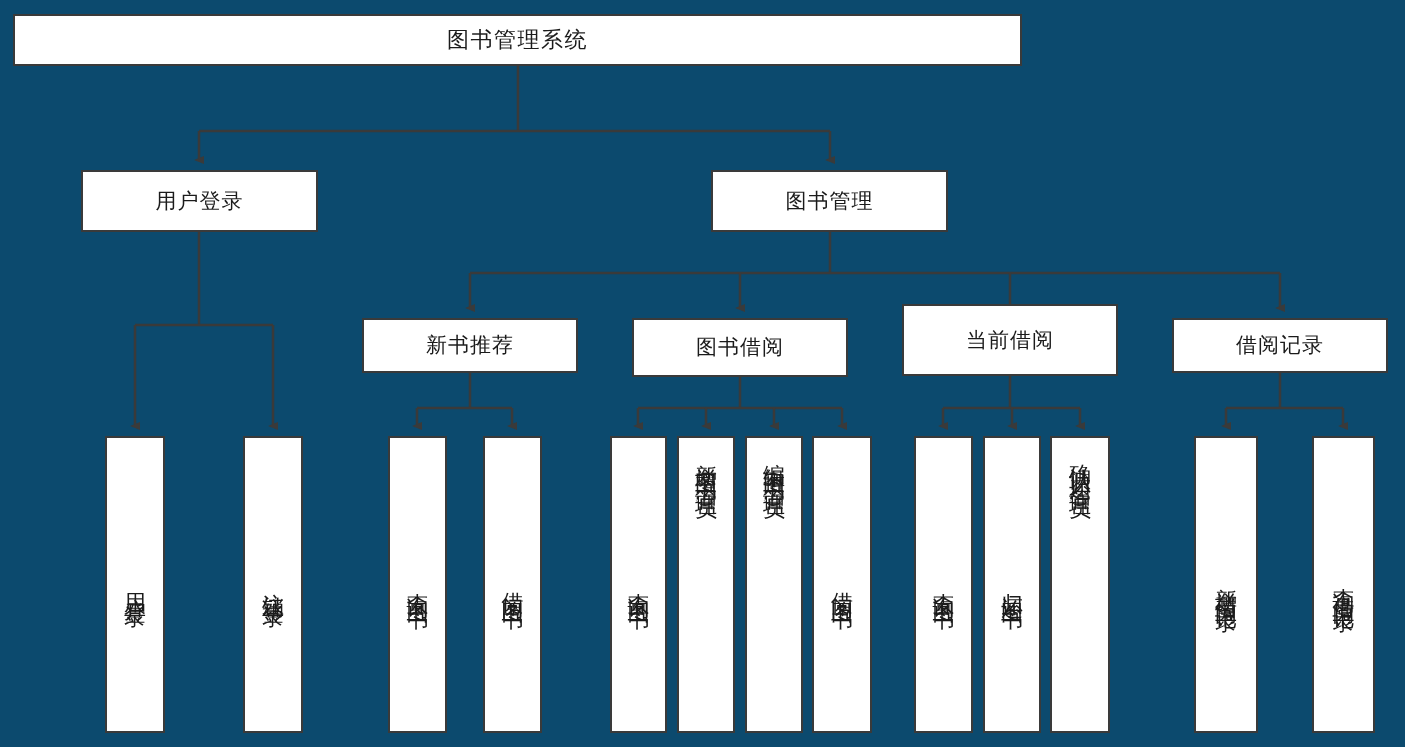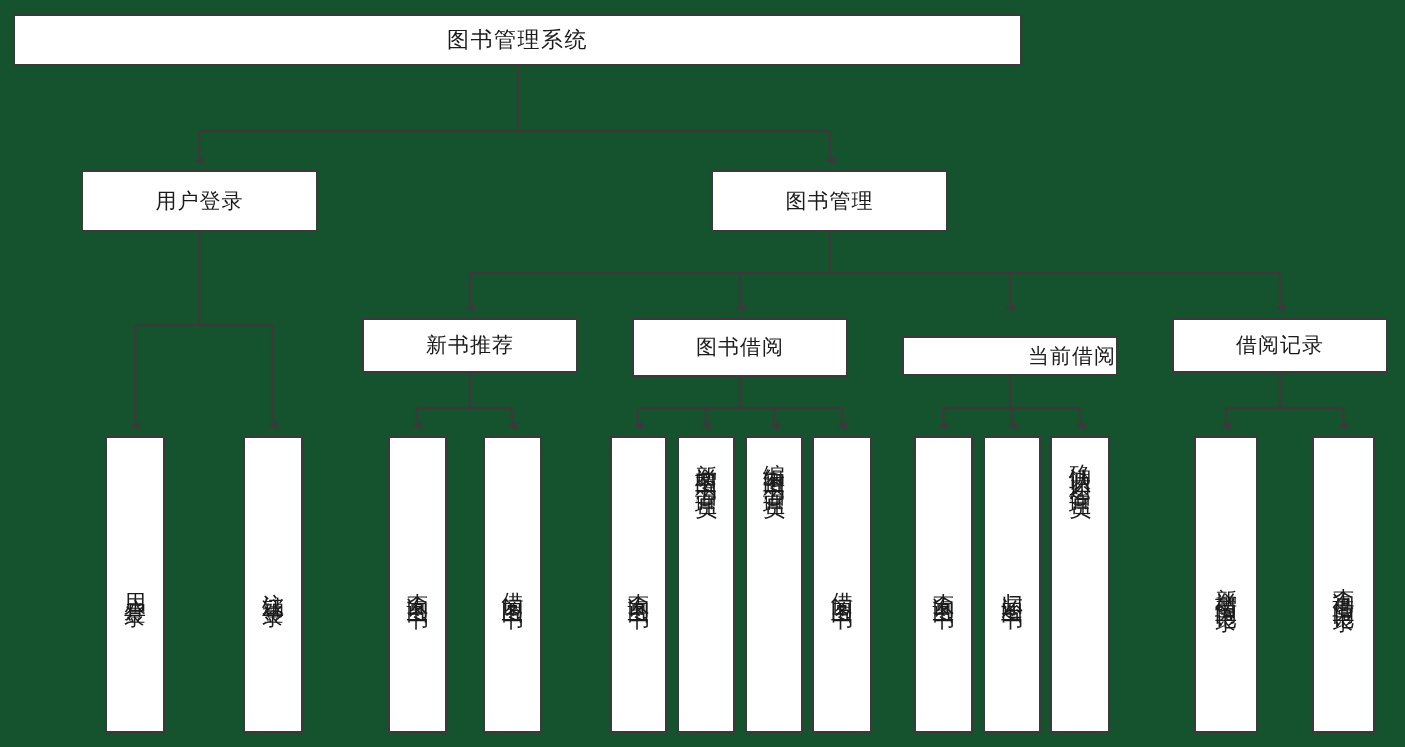--- a/index.html
+++ b/index.html
@@ -4,21 +4,21 @@
 <style>
   html, body {
     margin: 0;
     padding: 0;
     background: #ffffff;
   }
   #canvas {
     position: relative;
     width: 1405px;
     height: 747px;
-    background: #14532d;
+    background: #0c4a6e;
     font-family: "Liberation Sans", "DejaVu Sans", sans-serif;
     overflow: hidden;
   }
   #links {
     position: absolute;
     left: 0;
     top: 0;
     width: 1405px;
     height: 747px;
     pointer-events: none;
@@ -139,21 +139,21 @@
   <div class="node horiz" style="left:362px; top:318px; width:216px; height:55px;">
     <span class="label">新书推荐</span>
   </div>
 
   <div class="node horiz" style="left:711px; top:170px; width:237px; height:62px;">
     <span class="label">图书管理</span>
   </div>
   <div class="node horiz" style="left:632px; top:318px; width:216px; height:59px;">
     <span class="label">图书借阅</span>
   </div>
-  <div class="node horiz" style="left:902px; top:336px; width:216px; height:40px;justify-content:flex-end;">
+  <div class="node horiz" style="left:902px; top:304px; width:216px; height:72px;">
     <span class="label">当前借阅</span>
   </div>
   <div class="node horiz" style="left:1172px; top:318px; width:216px; height:55px;justify-content:center;">
     <span class="label">借阅记录</span>
   </div>
 
   <div class="node vert center" style="left:105px; top:436px; width:60px; height:297px;">
     <span class="label">用户登录</span>
   </div>
   <div class="node vert center" style="left:243px; top:436px; width:60px; height:297px;">

